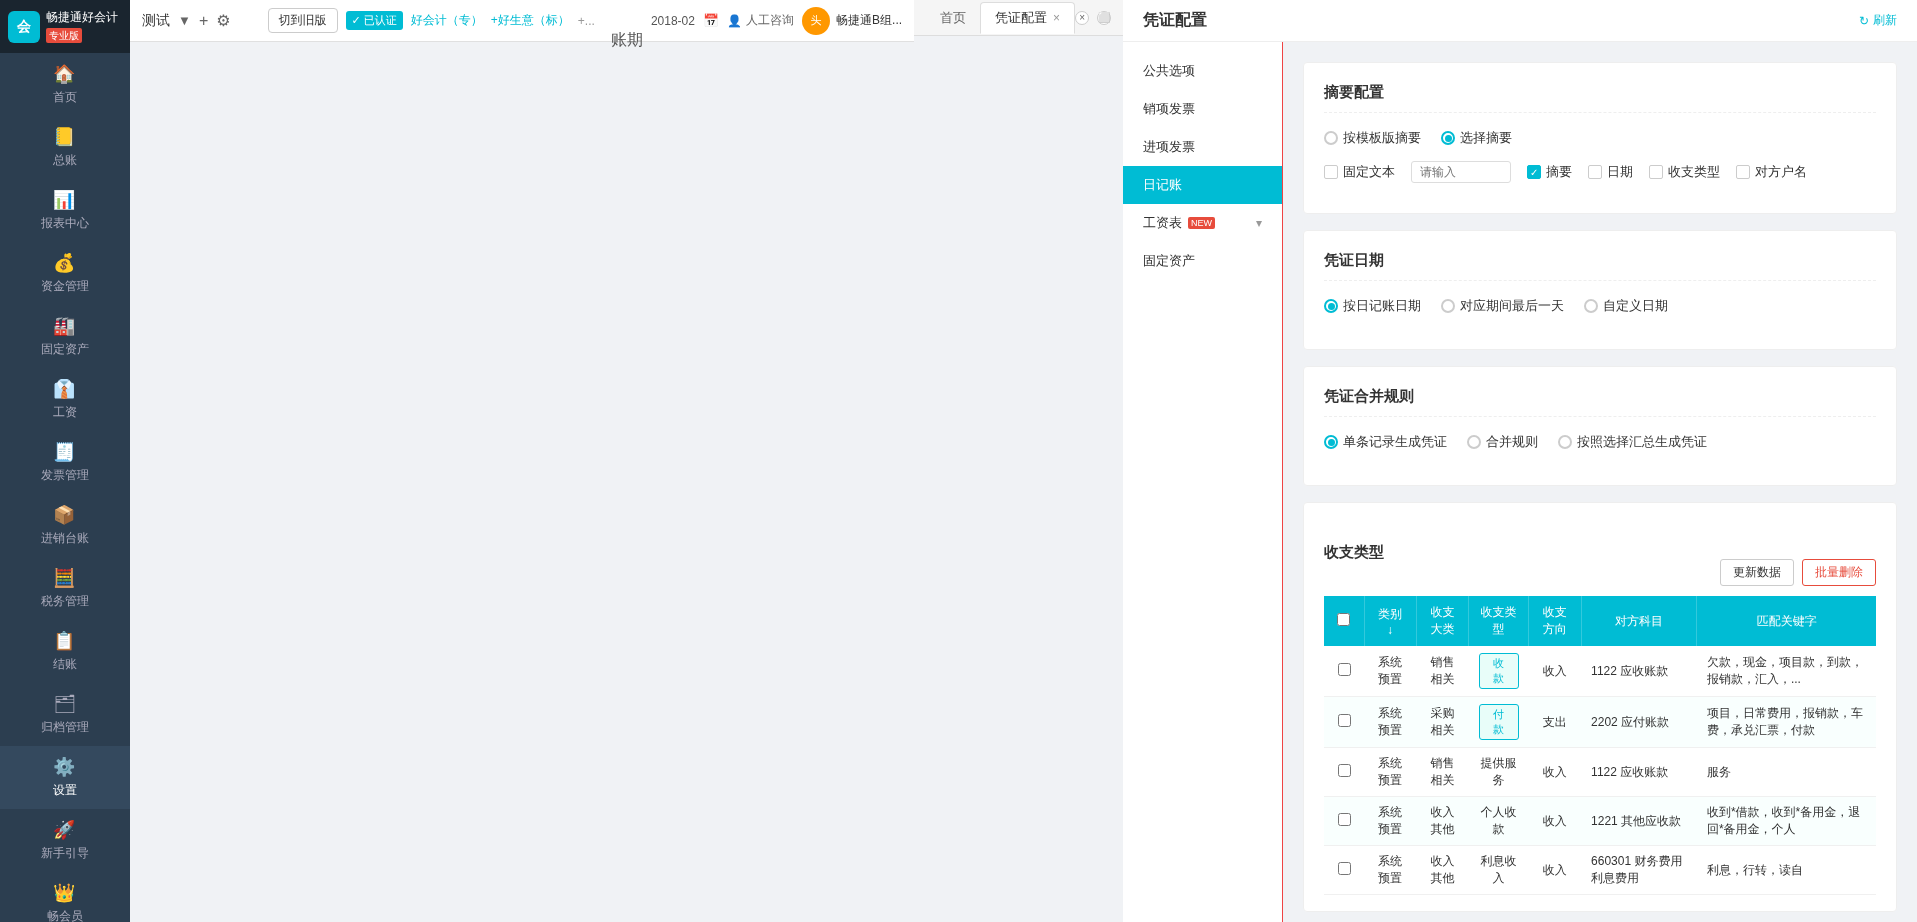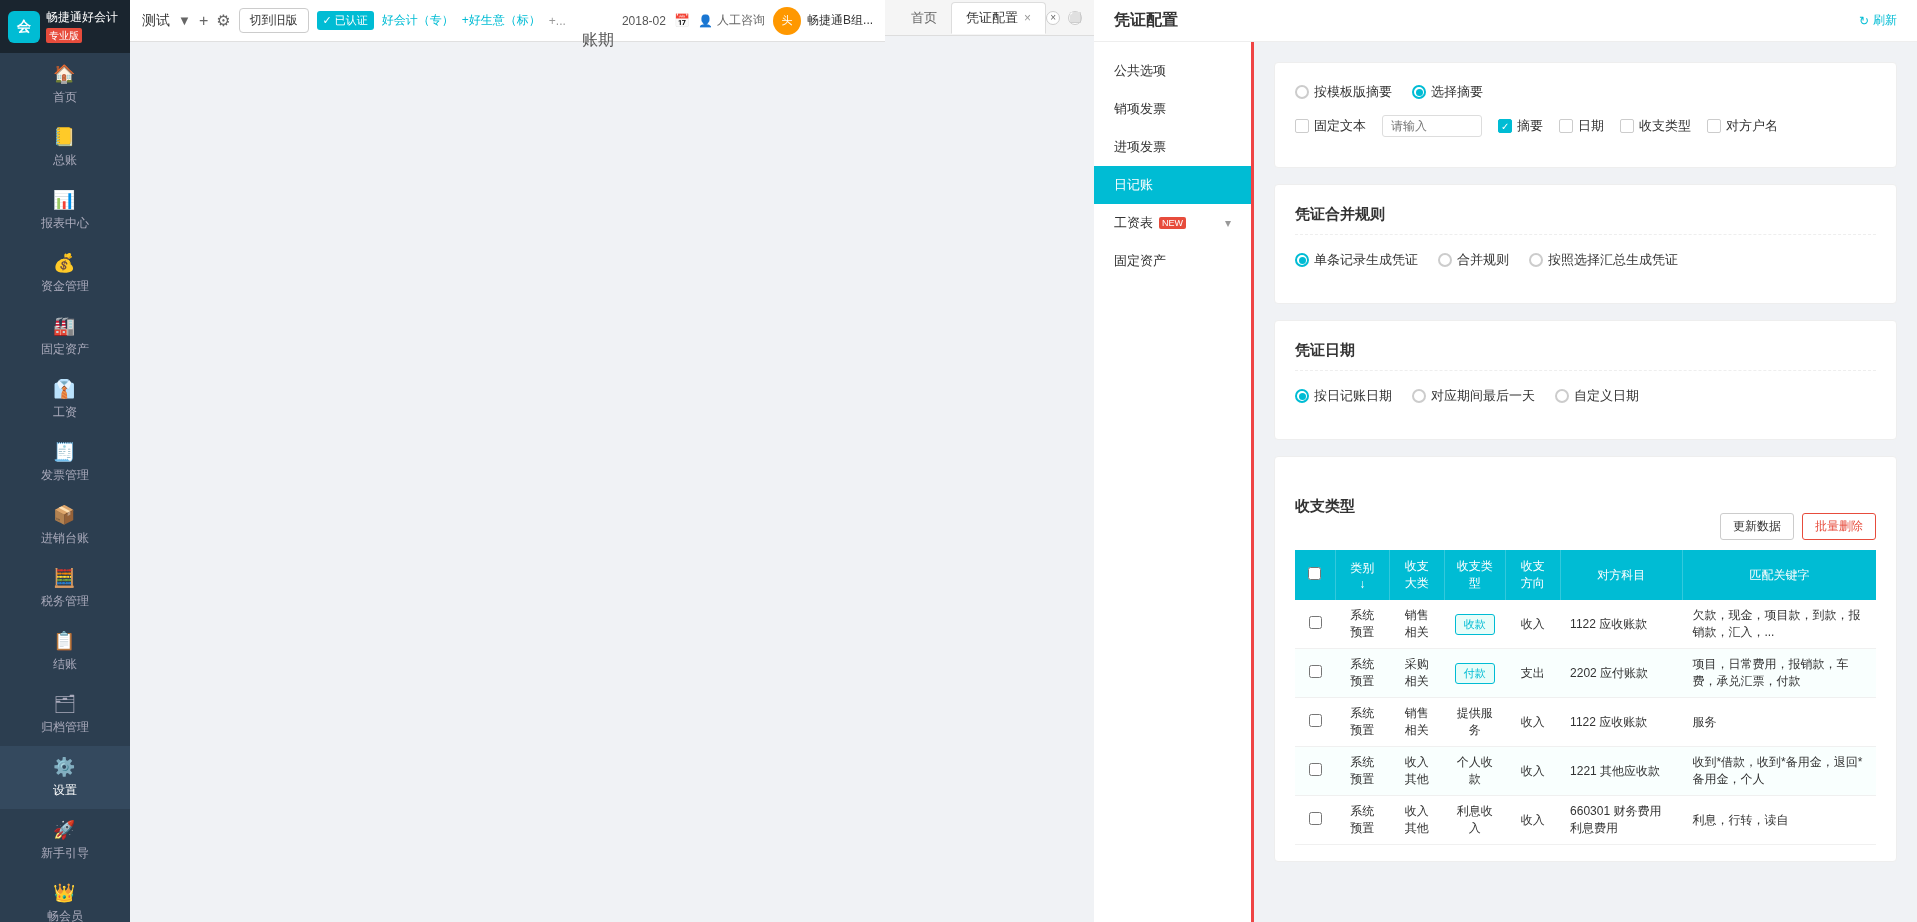--- a/index.html
+++ b/index.html
@@ -17,21 +17,21 @@
 
     
     .main { flex: 1; display: flex; flex-direction: row; overflow: hidden; }
 
     
     .topbar { background: #fff; height: 42px; display: flex; align-items: center; padding: 0 12px; border-bottom: 1px solid #e0e0e0; gap: 8px; flex-shrink: 0; }
     .topbar-title { font-size: 14px; color: #333; display: flex; align-items: center; gap: 4px; }
     .topbar-dropdown { color: #666; cursor: pointer; }
     .topbar-add { color: #666; cursor: pointer; font-size: 16px; }
     .topbar-settings { color: #666; cursor: pointer; font-size: 16px; }
-    .topbar-btn { border: 1px solid #ccc; background: #fff; padding: 3px 10px; border-radius: 4px; cursor: pointer; font-size: 12px; color: #333; }
+    .topbar-btn { border: 1px solid #ccc; background: #fff; padding: 3px 10px; border-radius: 4px; cursor: pointer; font-size: 12px; color: #333; margin-left: 29px; }
     .topbar-badge { background: #00bcd4; color: #fff; padding: 2px 6px; border-radius: 3px; font-size: 11px; }
     .topbar-good { color: #00bcd4; font-size: 12px; }
     .topbar-support { color: #666; font-size: 12px; cursor: pointer; display: flex; align-items: center; gap: 4px; }
     .topbar-user { display: flex; align-items: center; gap: 6px; }
     .topbar-avatar { width: 28px; height: 28px; background: #ff9800; border-radius: 50%; display: flex; align-items: center; justify-content: center; color: #fff; font-size: 11px; }
     .topbar-username { font-size: 12px; color: #333; }
 
     
     .tabs { background: #f5f5f5; display: flex; align-items: center; padding: 0 12px; height: 36px; border-bottom: 1px solid #ddd; flex-shrink: 0; }
     .tab { padding: 6px 14px; font-size: 13px; cursor: pointer; color: #666; border-radius: 4px 4px 0 0; }
@@ -39,21 +39,21 @@
     .tab-close { color: #999; font-size: 12px; cursor: pointer; }
 
     
     .content-wrap { flex: 1; display: flex; flex-direction: column; overflow: hidden; background: #f0f2f5; }
     .page-header { background: #fff; padding: 10px 20px; display: flex; align-items: center; justify-content: space-between; border-bottom: 1px solid #eee; flex-shrink: 0; }
     .page-title { font-size: 16px; font-weight: bold; color: #333; }
     .refresh-btn { color: #00bcd4; cursor: pointer; font-size: 12px; display: flex; align-items: center; gap: 4px; }
 
     
     .layout { flex: 1; display: flex; overflow: hidden; }
-    .left-nav { width: 160px; background: #fff; border-right: 3px solid #ef4444; padding: 10px 0; flex-shrink: 0; }
+    .left-nav { width: 160px; background: #fff; border-right: 1px solid #ef4444; padding: 10px 0; flex-shrink: 0; }
     .left-nav-item { padding: 10px 20px; font-size: 13px; cursor: pointer; color: #333; display: flex; align-items: center; gap: 6px; }
     .left-nav-item.active { background: #00bcd4; color: #fff; border-radius: 0; }
     .left-nav-item .new-badge { background: #e74c3c; color: #fff; font-size: 9px; padding: 1px 3px; border-radius: 2px; }
     .left-nav-item .arrow { margin-left: auto; color: #999; font-size: 12px; }
 
     
     .right-content { flex: 1; overflow-y: auto; padding: 20px; }
 
     
     .section { background: #fff; border-radius: 4px; margin-bottom: 16px; padding: 20px; border: 1px solid #eee; }
@@ -245,20 +245,21 @@
             <span class="arrow">▾</span>
           </div>
           <div class="left-nav-item">
             <span>固定资产</span>
           </div>
         </div>
 
       <div class="right-content">
 
         <div class="section">
+          <div class="section-title">摘要配置</div>
           <div class="radio-group">
             <div class="radio-item">
               <div class="radio-circle"></div>
               <span>按模板版摘要</span>
             </div>
             <div class="radio-item">
               <div class="radio-circle checked"></div>
               <span>选择摘要</span>
             </div>
           </div>
@@ -281,51 +282,51 @@
               <span>收支类型</span>
             </div>
             <div class="checkbox-item">
               <div class="checkbox-box"></div>
               <span>对方户名</span>
             </div>
           </div>
         </div>
 
         <div class="section">
+          <div class="section-title">凭证日期</div>
+          <div class="radio-group">
+            <div class="radio-item">
+              <div class="radio-circle checked"></div>
+              <span>按日记账日期</span>
+            </div>
+            <div class="radio-item">
+              <div class="radio-circle"></div>
+              <span>对应期间最后一天</span>
+            </div>
+            <div class="radio-item">
+              <div class="radio-circle"></div>
+              <span>自定义日期</span>
+            </div>
+          </div>
+        </div>
+
+        <div class="section">
           <div class="section-title">凭证合并规则</div>
           <div class="radio-group">
             <div class="radio-item">
               <div class="radio-circle checked"></div>
               <span>单条记录生成凭证</span>
             </div>
             <div class="radio-item">
               <div class="radio-circle"></div>
               <span>合并规则</span>
             </div>
             <div class="radio-item">
               <div class="radio-circle"></div>
               <span>按照选择汇总生成凭证</span>
-            </div>
-          </div>
-        </div>
-
-        <div class="section">
-          <div class="section-title">凭证日期</div>
-          <div class="radio-group">
-            <div class="radio-item">
-              <div class="radio-circle checked"></div>
-              <span>按日记账日期</span>
-            </div>
-            <div class="radio-item">
-              <div class="radio-circle"></div>
-              <span>对应期间最后一天</span>
-            </div>
-            <div class="radio-item">
-              <div class="radio-circle"></div>
-              <span>自定义日期</span>
             </div>
           </div>
         </div>
 
         <div class="table-section">
           <div class="table-header-row">
             <span class="table-section-title">收支类型</span>
             <div class="table-btns">
               <button class="table-btn">更新数据</button>
               <button class="table-btn danger">批量删除</button>

